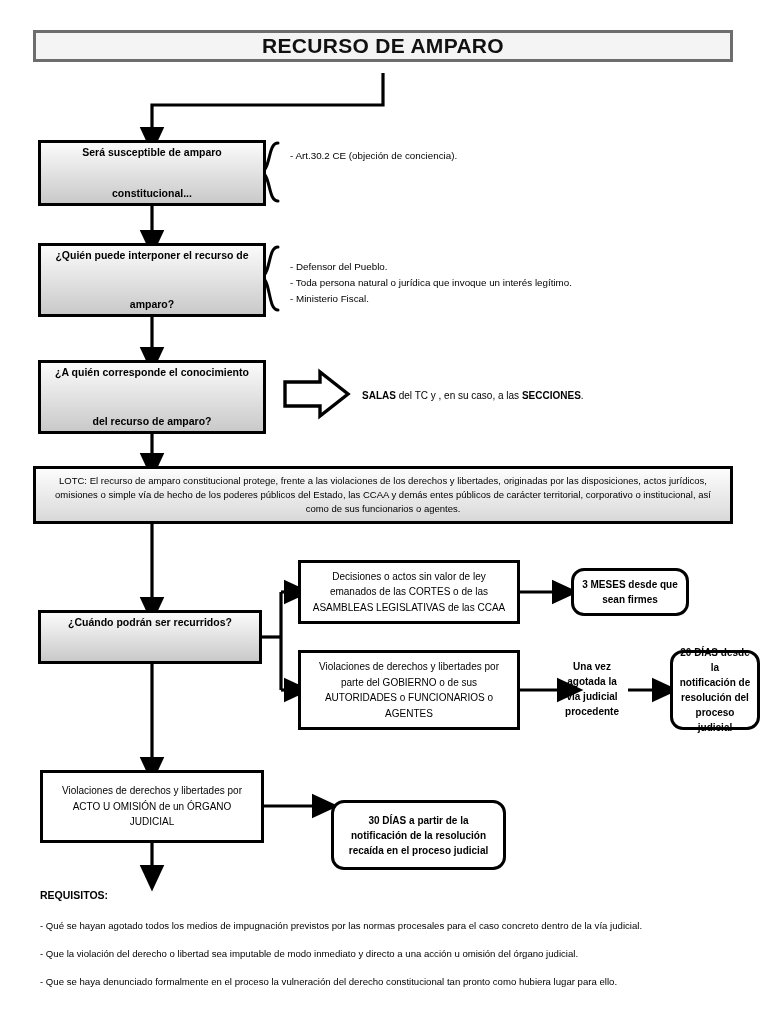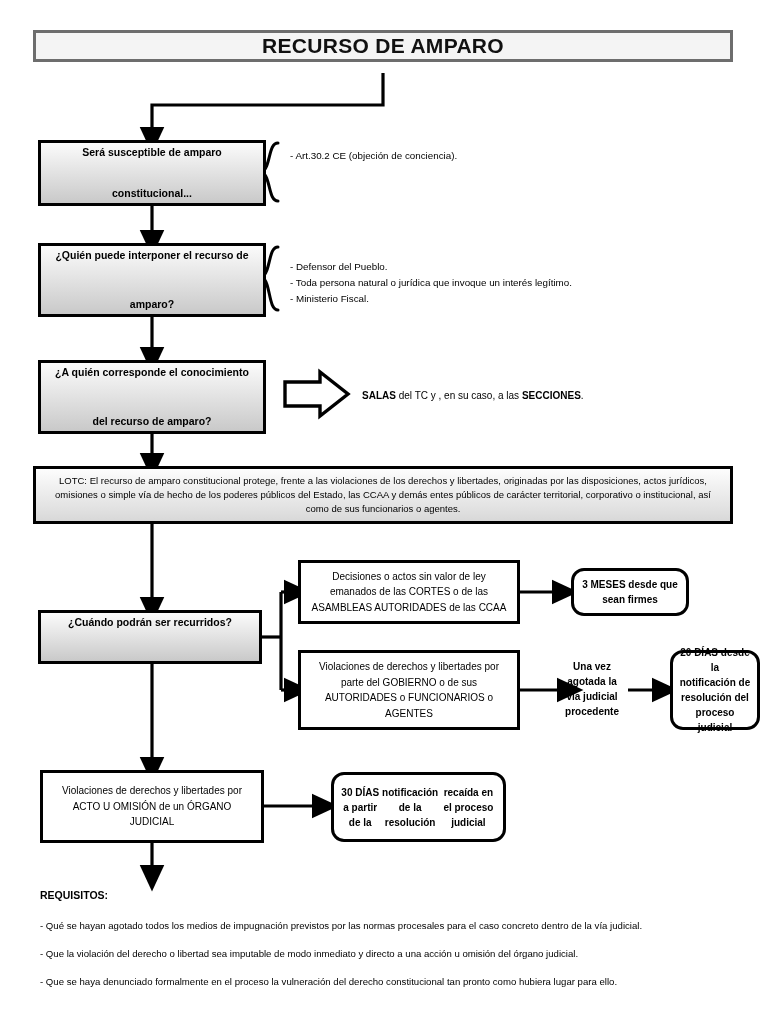--- a/index.html
+++ b/index.html
@@ -180,21 +180,21 @@
   <div class="p">LOTC: El recurso de amparo  constitucional protege, frente a las violaciones de los derechos y libertades, originadas por las disposiciones, actos jurídicos, omisiones o simple vía de hecho de los poderes públicos del Estado, las CCAA y demás entes públicos de carácter territorial, corporativo o institucional, así como de sus funcionarios o agentes.</div>
 </div>
 
 <div class="abs gbox" style="left:38px; top:610px; width:224px; height:54px;">
   <div class="lbl">¿Cuándo podrán ser recurridos?</div>
 </div>
 
 <div class="abs wbox" style="left:298px; top:560px; width:222px; height:64px; flex-direction:column;">
   <div class="lbl">Decisiones o actos sin valor de ley</div>
   <div class="lbl">emanados de las CORTES o de las</div>
-  <div class="lbl">ASAMBLEAS AUTORIDADES de las CCAA</div>
+  <div class="lbl">ASAMBLEAS LEGISLATIVAS de las CCAA</div>
 </div>
 
 <div class="abs rbox" style="left:571px; top:568px; width:118px; height:48px; flex-direction:column;">
   <div class="lbl">3 MESES desde que</div>
   <div class="lbl">sean firmes</div>
 </div>
 
 <div class="abs wbox" style="left:298px; top:650px; width:222px; height:80px; flex-direction:column;">
   <div class="lbl">Violaciones de derechos y libertades por</div>
   <div class="lbl">parte del GOBIERNO o de sus</div>
@@ -215,21 +215,21 @@
   <div class="lbl">resolución del</div>
   <div class="lbl">proceso judicial</div>
 </div>
 
 <div class="abs wbox" style="left:40px; top:770px; width:224px; height:73px; flex-direction:column;">
   <div class="lbl">Violaciones de derechos y libertades por</div>
   <div class="lbl">ACTO U OMISIÓN de un ÓRGANO</div>
   <div class="lbl">JUDICIAL</div>
 </div>
 
-<div class="abs rbox" style="left:331px; top:772px; width:175px; height:70px; flex-direction:row;">
+<div class="abs rbox" style="left:331px; top:800px; width:175px; height:70px; flex-direction:column;">
   <div class="lbl">30 DÍAS a partir de la</div>
   <div class="lbl">notificación de la resolución</div>
   <div class="lbl">recaída en el proceso judicial</div>
 </div>
 
 <div class="abs req-title" style="left:40px; top:889px;">REQUISITOS:</div>
 
 <div class="abs req-line" style="left:40px; top:920px; width:710px;">- Qué se hayan agotado todos los  medios de impugnación previstos por las normas procesales para el caso concreto dentro de la vía judicial.</div>
 <div class="abs req-line" style="left:40px; top:948px; width:710px;">- Que la violación del derecho o libertad sea imputable de modo inmediato y directo a una acción u omisión del órgano judicial.</div>
 <div class="abs req-line" style="left:40px; top:976px; width:710px;">- Que se haya denunciado formalmente en el proceso la vulneración del derecho constitucional tan pronto como hubiera lugar para ello.</div>

